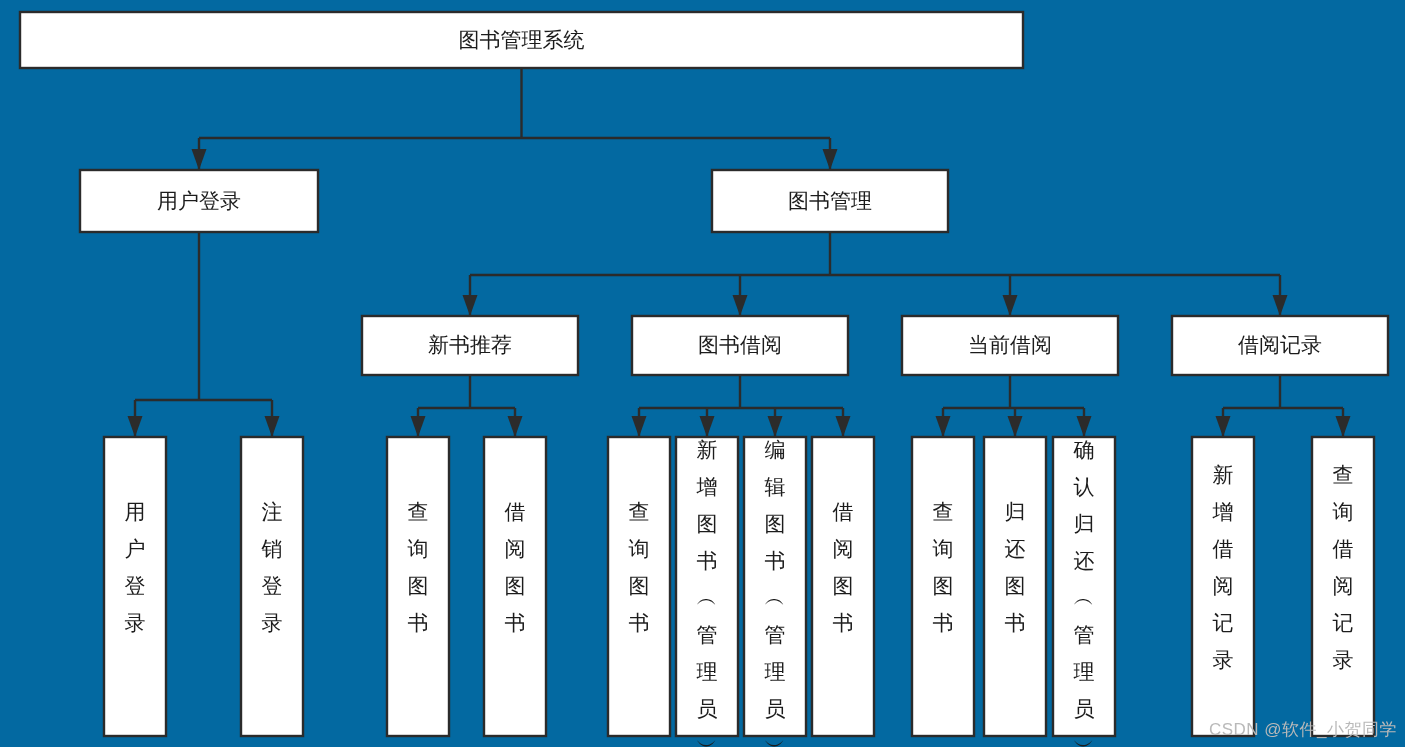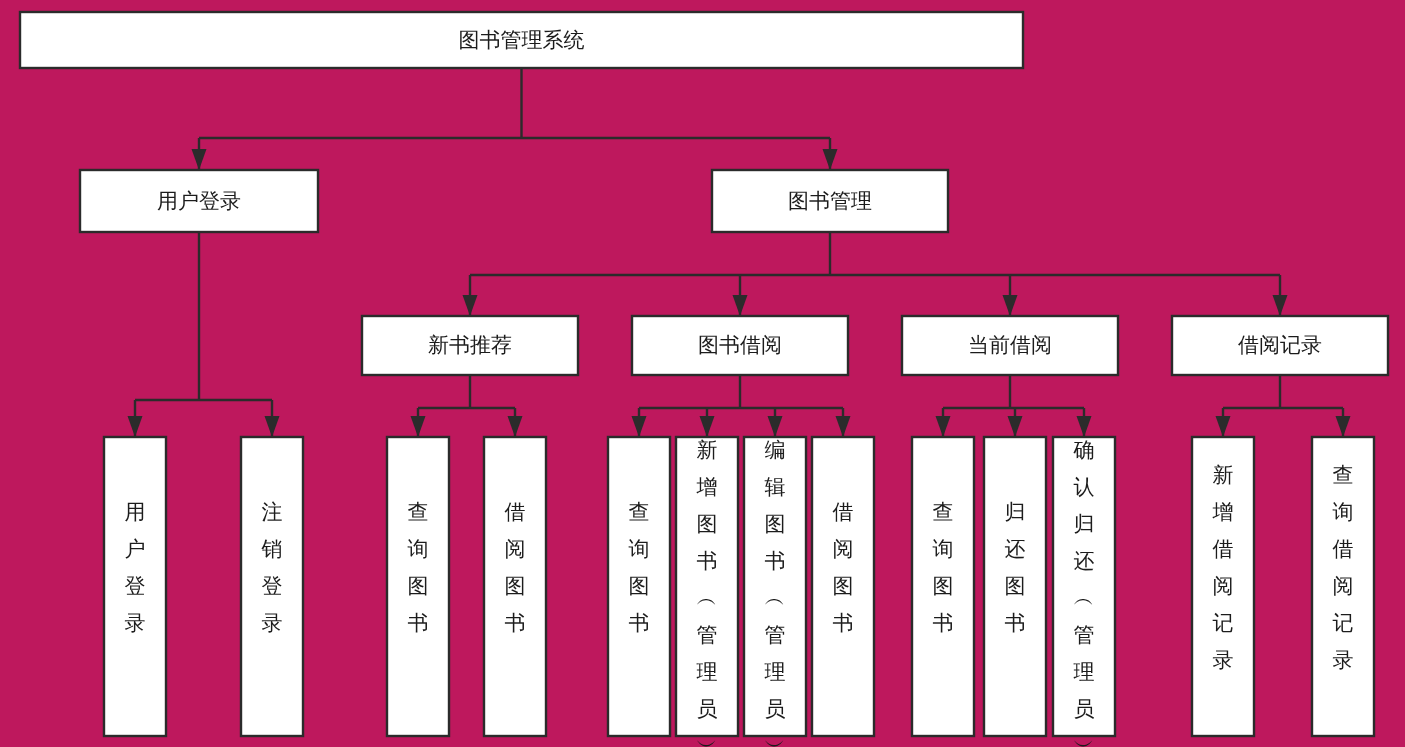--- a/index.html
+++ b/index.html
@@ -10,21 +10,21 @@
   body {
     width: 1405px;
     height: 747px;
     font-family: "Liberation Sans", "DejaVu Sans", sans-serif;
     overflow: hidden;
   }
   #diagram-root {
     position: relative;
     width: 1405px;
     height: 747px;
-    background: #be185d;
+    background: #0369a1;
   }
   svg#flow-svg {
     position: absolute;
     left: 0;
     top: 0;
     width: 1405px;
     height: 747px;
     display: block;
   }
   .node-rect {
@@ -204,14 +204,15 @@
           <rect x="1192" y="437" width="62" height="299" class="node-rect"></rect>
           <text x="1223" y="481.5" class="node-label-v"><tspan x="1223" dy="0">新</tspan><tspan x="1223" dy="37">增</tspan><tspan x="1223" dy="37">借</tspan><tspan x="1223" dy="37">阅</tspan><tspan x="1223" dy="37">记</tspan><tspan x="1223" dy="37">录</tspan></text>
         </g>
         <g>
           <rect x="1312" y="437" width="62" height="299" class="node-rect"></rect>
           <text x="1343" y="481.5" class="node-label-v"><tspan x="1343" dy="0">查</tspan><tspan x="1343" dy="37">询</tspan><tspan x="1343" dy="37">借</tspan><tspan x="1343" dy="37">阅</tspan><tspan x="1343" dy="37">记</tspan><tspan x="1343" dy="37">录</tspan></text>
         </g>
       </g>
   </svg>
 
+  <div class="watermark-text">CSDN @软件_小贺同学</div>
 
 </div>
 
 </body></html>

